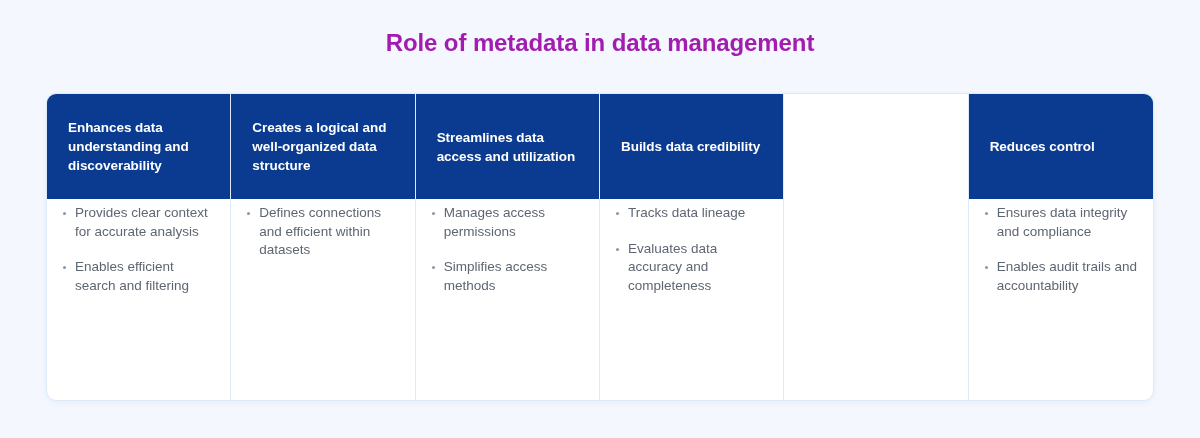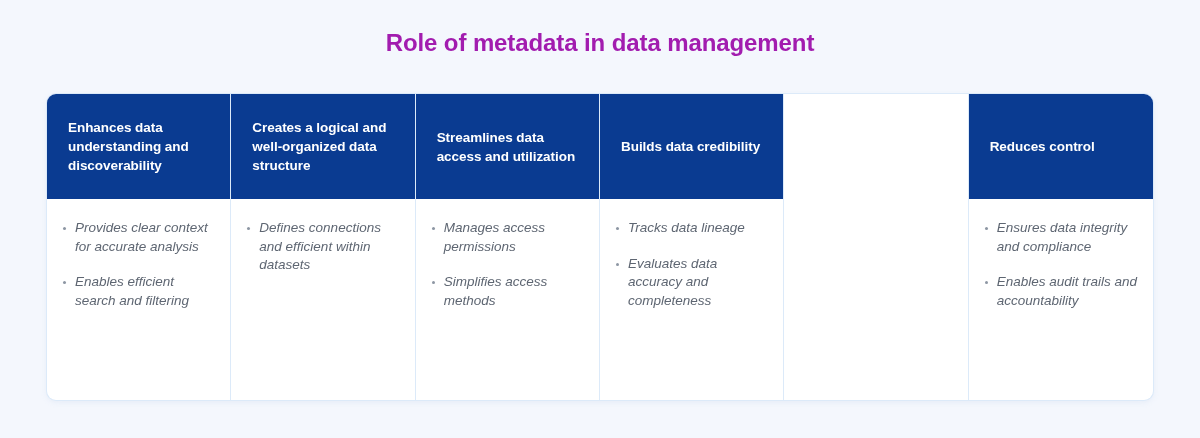--- a/index.html
+++ b/index.html
@@ -70,23 +70,22 @@
     color: #ffffff;
     font-size: 13.5px;
     font-weight: bold;
     line-height: 19px;
     letter-spacing: -0.05px;
   }
   .col-head span { display: block; }
 
   .col-body {
     flex: 1 1 auto;
-    padding: 20px 16px 14px 14px;
+    padding: 5px 16px 14px 14px;
     box-sizing: border-box;
-    font-style: italic;
   }
 
   ul.points {
     list-style: none;
     margin: 0;
     padding: 0;
   }
   ul.points li {
     position: relative;
     padding-left: 14px;

